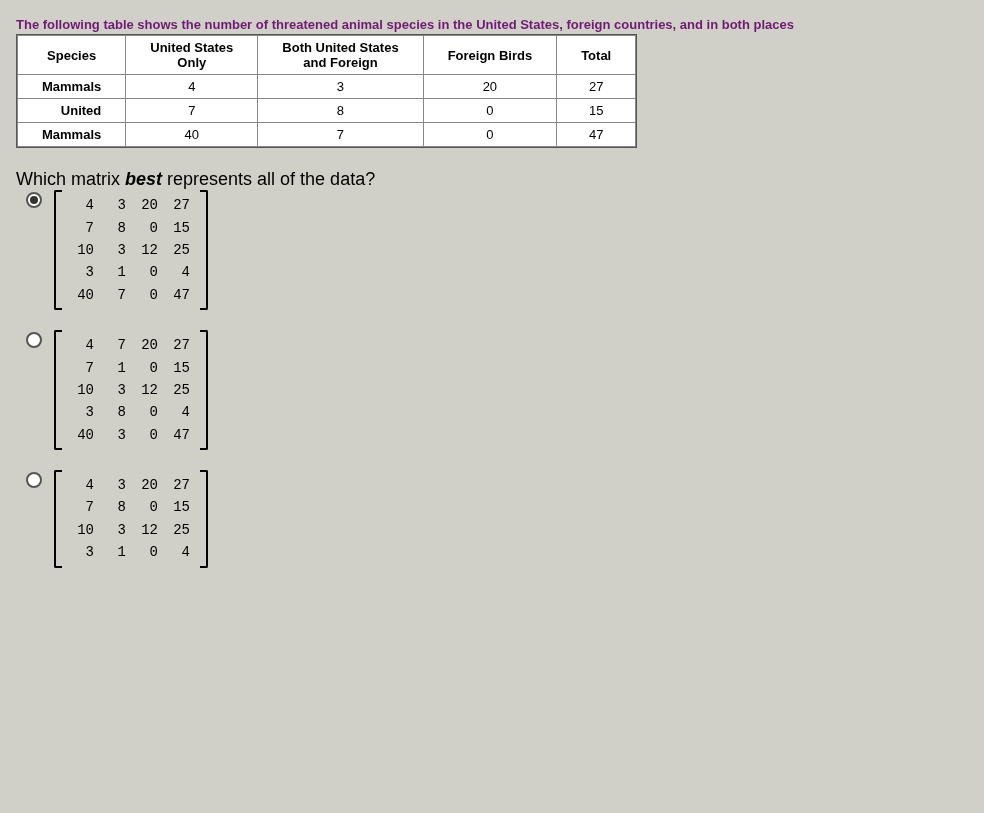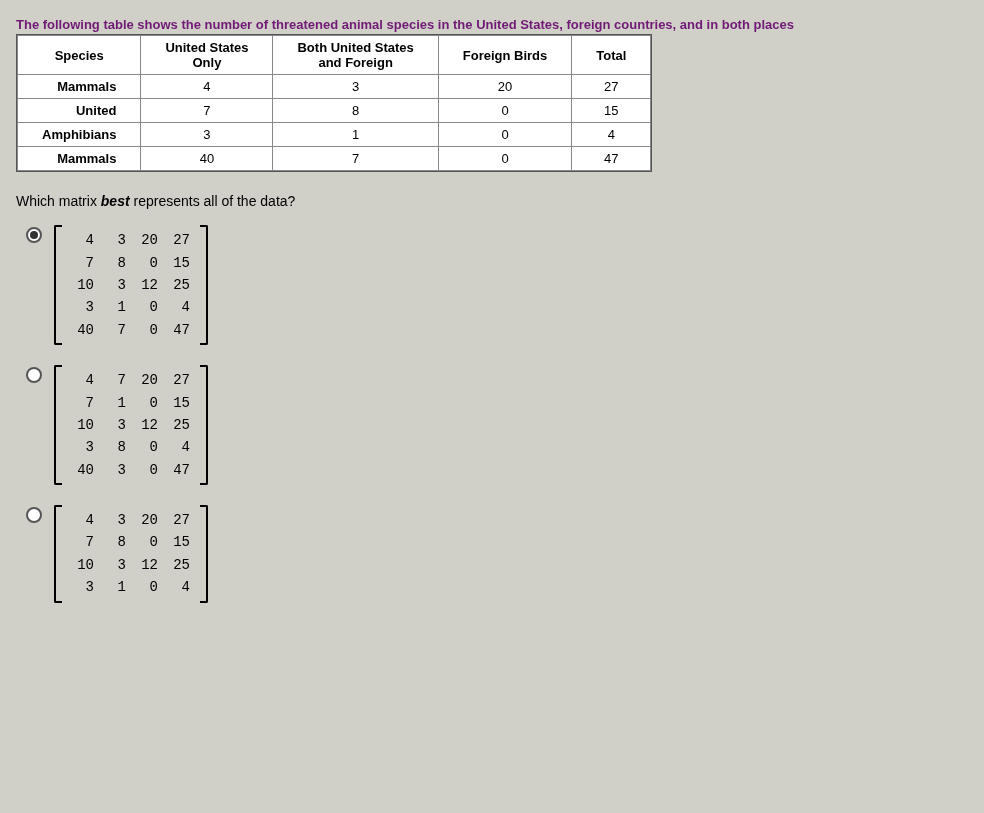--- a/index.html
+++ b/index.html
@@ -41,23 +41,22 @@
       background: #fff;
     }
     table td:first-child {
       text-align: right;
       font-weight: bold;
     }
     table th:first-child {
       font-weight: bold;
     }
     .question {
-      font-size: 14px;
+      font-size: 18px;
       font-weight: normal;
-      margin-bottom: 16px;
       color: #000;
     }
     .question em {
       font-style: italic;
       font-weight: bold;
     }
     .options {
       display: flex;
       flex-direction: column;
       gap: 20px;
@@ -159,27 +158,20 @@
       <td>27</td>
     </tr>
         <tr>
       <td>United</td>
       <td>7</td>
       <td>8</td>
       <td>0</td>
       <td>15</td>
     </tr>
         <tr>
-      <td>Amphibians</td>
-      <td>3</td>
-      <td>1</td>
-      <td>0</td>
-      <td>4</td>
-    </tr>
-        <tr>
       <td>Mammals</td>
       <td>40</td>
       <td>7</td>
       <td>0</td>
       <td>47</td>
     </tr>
       </tbody>
   </table>
 </div>
 

